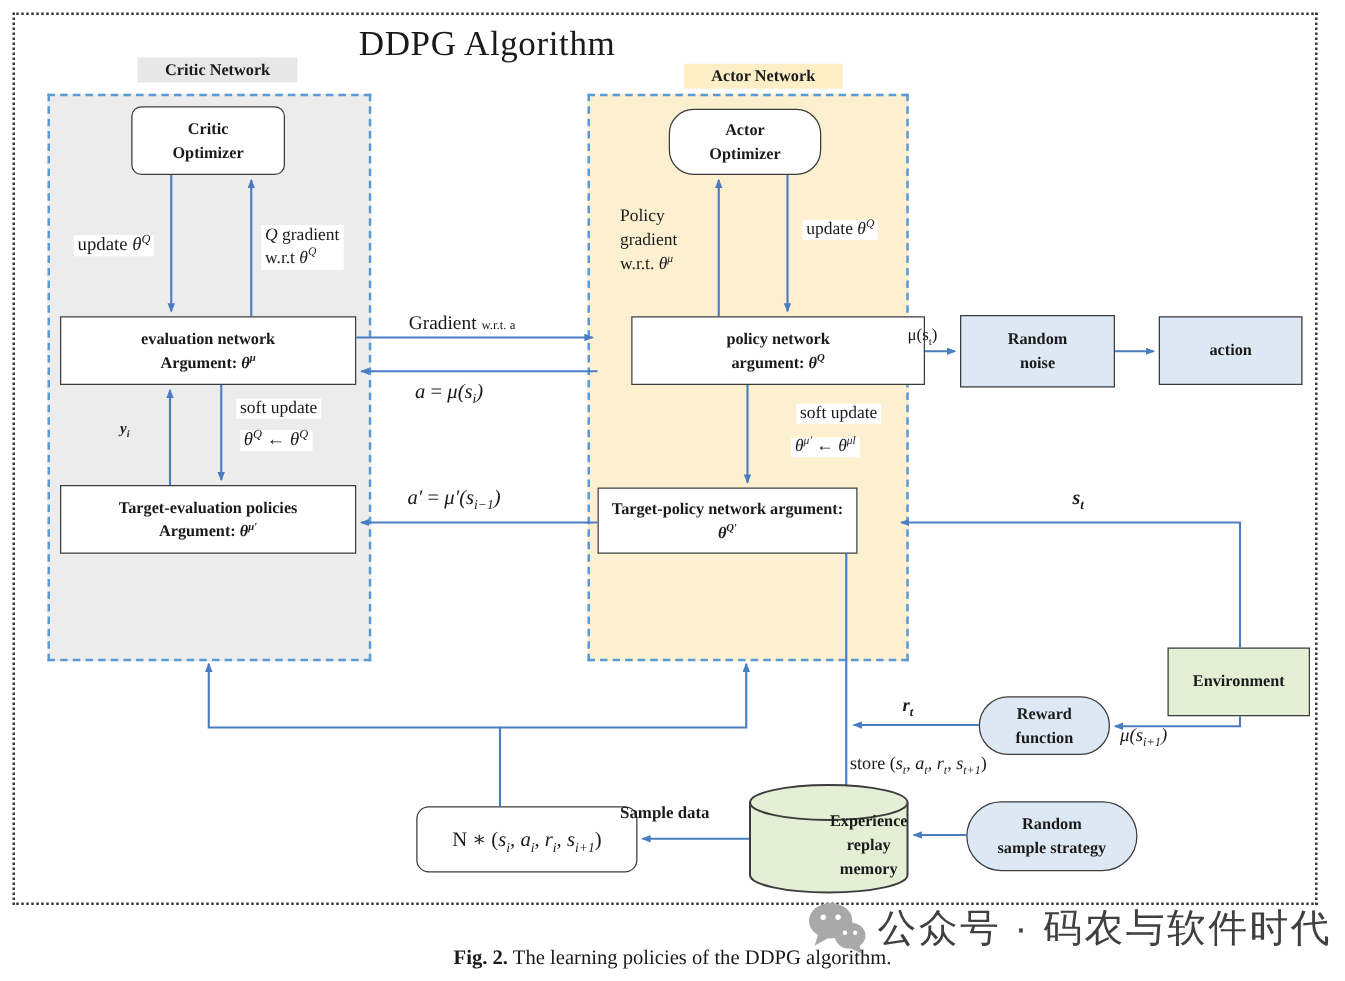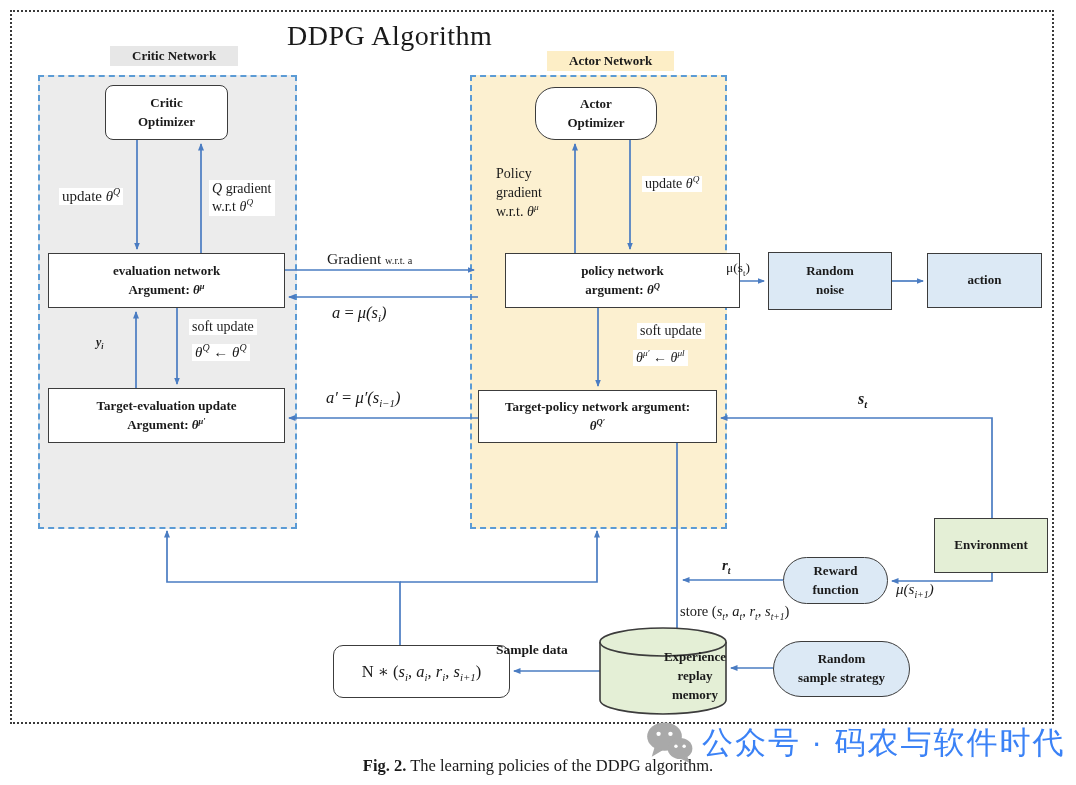--- a/index.html
+++ b/index.html
@@ -24,21 +24,21 @@
   .node{box-sizing:border-box;border:1.6px solid #3c3c3c;background:#fff;
         display:flex;flex-direction:column;justify-content:center;align-items:center;
         text-align:center;font-weight:bold;font-size:13px;line-height:1.45;}
   .blue{background:#dce9f5;}
   .green{background:#e4efd6;}
   #critic-optimizer{left:105px;top:85px;width:123px;height:55px;border-radius:8px;}
   #actor-optimizer{left:535px;top:87px;width:122px;height:53px;border-radius:20px;}
   #eval-box{left:48px;top:253px;width:237px;height:55px;}
   #policy-box{left:478px;top:253px;width:235px;height:55px;margin-left:27px;}
   #target-eval-box{left:48px;top:388px;width:237px;height:55px;}
-  #target-policy-box{left:478px;top:390px;width:239px;height:53px;}
+  #target-policy-box{left:478px;top:390px;width:208px;height:53px;}
   #random-noise{left:768px;top:252px;width:124px;height:58px;}
   #action-box{left:927px;top:253px;width:115px;height:55px;}
   #environment-box{left:934px;top:518px;width:114px;height:55px;}
   #reward-box{left:783px;top:557px;width:105px;height:47px;border-radius:24px;}
   #random-sample{left:773px;top:641px;width:137px;height:56px;border-radius:28px;}
   #replay-text{left:600px;top:648px;width:126px;text-align:center;font-weight:bold;
                font-size:13px;line-height:1.45;padding-left:32px;}
   #n-box{left:333px;top:645px;width:177px;height:53px;border-radius:10px;
          font-weight:normal;font-size:16.5px;}
   
@@ -61,21 +61,21 @@
   #lbl-rt{left:722px;top:557px;font-size:15px;font-weight:bold;}
   #lbl-mu-si1{left:896px;top:581px;font-size:15px;}
   #lbl-store{left:680px;top:603px;font-size:14.5px;}
   #lbl-sample-data{left:496px;top:642px;font-weight:bold;font-size:13.5px;}
   
   .p-sup{font-size:.66em;vertical-align:super;line-height:0;}
   .p-sub{font-size:.66em;vertical-align:sub;line-height:0;}
   .p-i{font-style:italic;}
   .p-sm{font-size:.66em;}
   
-  #watermark{left:646px;top:722px;display:flex;align-items:center;gap:8px;color:#3b82f6;text-align:center;}
+  #watermark{left:646px;top:722px;display:flex;align-items:center;gap:8px;color:#404040;text-align:center;}
   #watermark .wm-text{font-size:31px;font-family:"Liberation Sans",sans-serif;letter-spacing:2px;}
   svg.overlay{position:absolute;left:0;top:0;pointer-events:none;}
 </style>
 </head>
 <body>
 
 <div id="stage">
 
   <div class="abs" id="frame"></div>
 
@@ -132,21 +132,21 @@
 
   <div class="abs node" id="eval-box">
     <div>evaluation network</div>
     <div><span>Argument: </span><span class="p-i">θ</span><span class="p-sup p-i">μ</span></div>
   </div>
   <div class="abs node" id="policy-box">
     <div>policy network</div>
     <div><span>argument: </span><span class="p-i">θ</span><span class="p-sup p-i">Q</span></div>
   </div>
   <div class="abs node" id="target-eval-box">
-    <div>Target-evaluation update</div>
+    <div>Target-evaluation policies</div>
     <div><span>Argument: </span><span class="p-i">θ</span><span class="p-sup p-i">μ′</span></div>
   </div>
   <div class="abs node" id="target-policy-box">
     <div>Target-policy network argument:</div>
     <div><span class="p-i">θ</span><span class="p-sup p-i">Q′</span></div>
   </div>
 
   <div class="abs node blue" id="random-noise">
     <div>Random</div>
     <div>noise</div>

